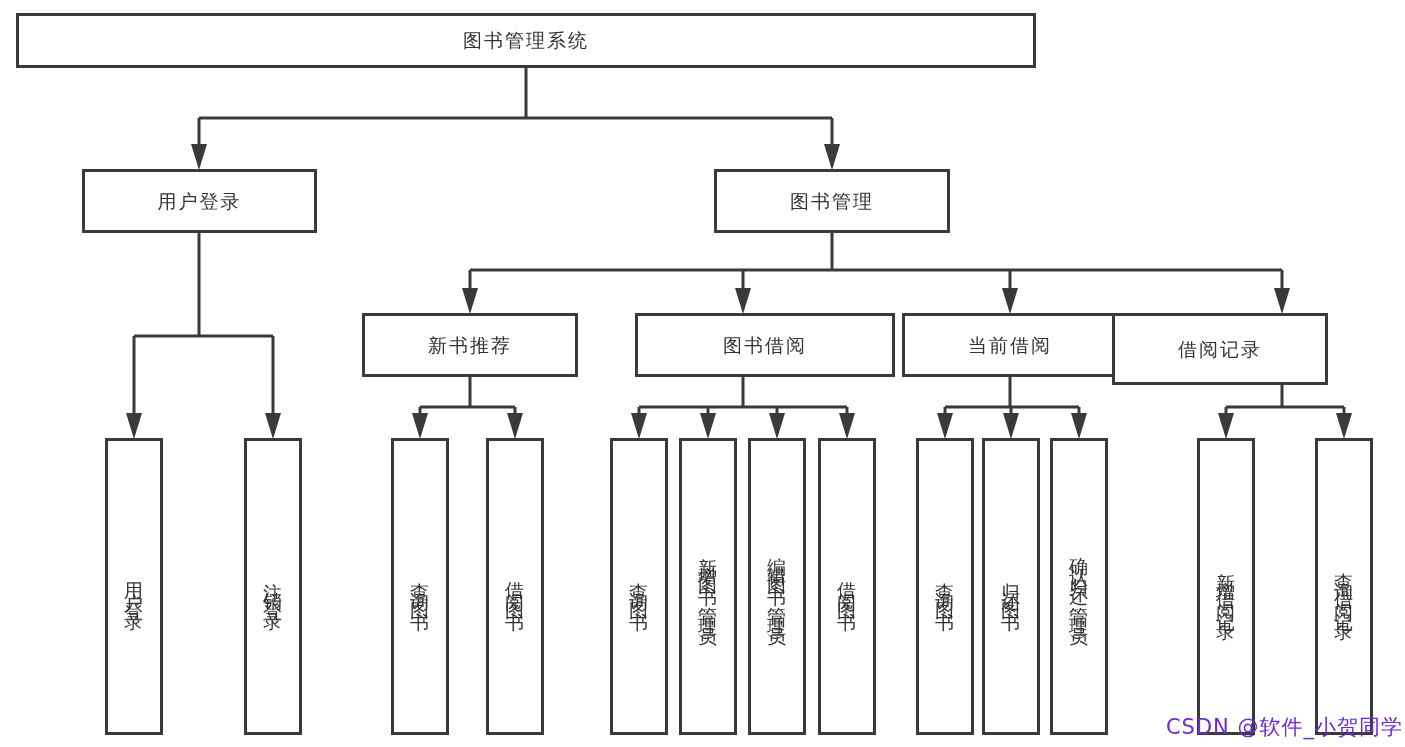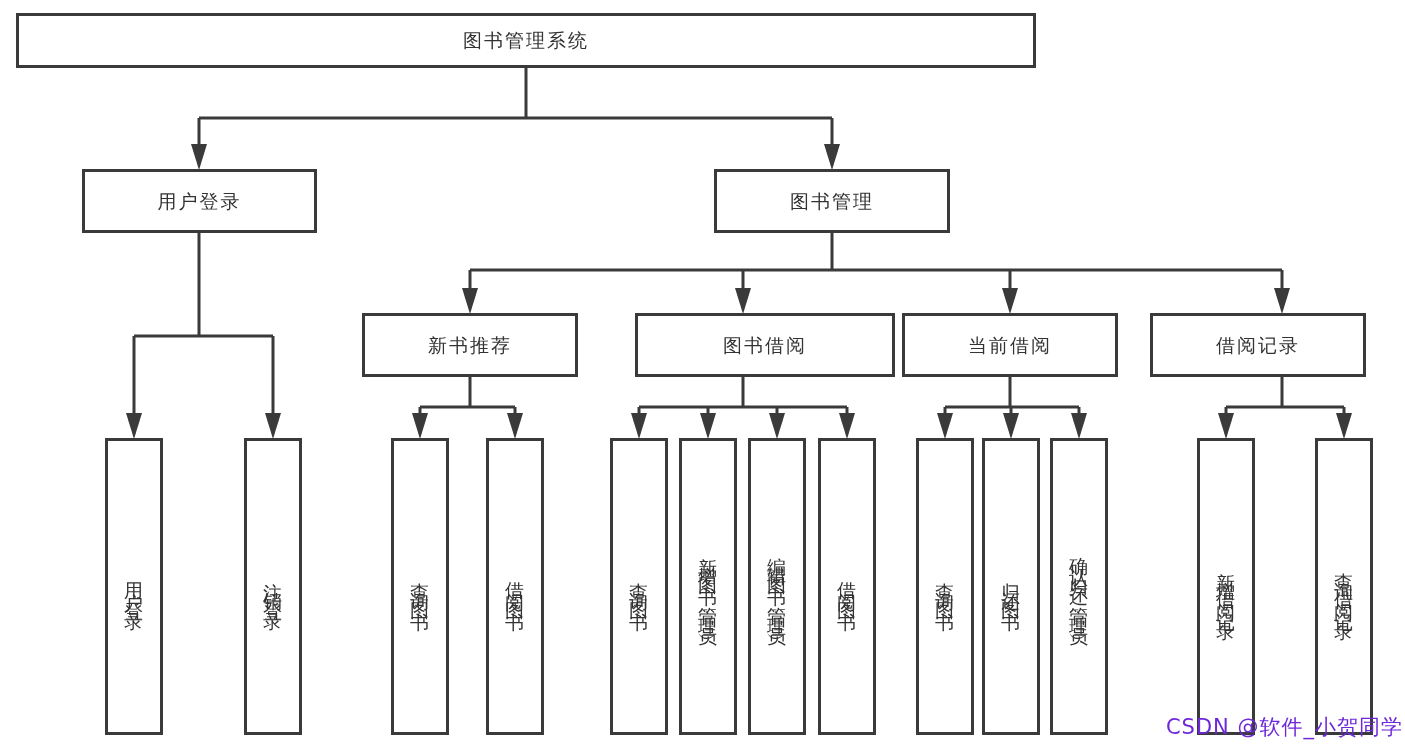--- a/index.html
+++ b/index.html
@@ -98,21 +98,21 @@
 
   <div class="box" style="left:362px;top:313px;width:216px;height:64px;">
     <span>新书推荐</span>
   </div>
   <div class="box" style="left:635px;top:313px;width:260px;height:64px;">
     <span>图书借阅</span>
   </div>
   <div class="box" style="left:902px;top:313px;width:216px;height:64px;">
     <span>当前借阅</span>
   </div>
-  <div class="box" style="left:1150px;top:313px;width:216px;height:64px;">
+  <div class="box" style="left:1112px;top:313px;width:216px;height:72px;">
     <span>借阅记录</span>
   </div>
 
   <div class="box leaf" style="left:105px;top:438px;width:58px;height:297px;">
     <span>用户登录</span>
   </div>
   <div class="box leaf" style="left:244px;top:438px;width:58px;height:297px;">
     <span>注销登录</span>
   </div>
 

